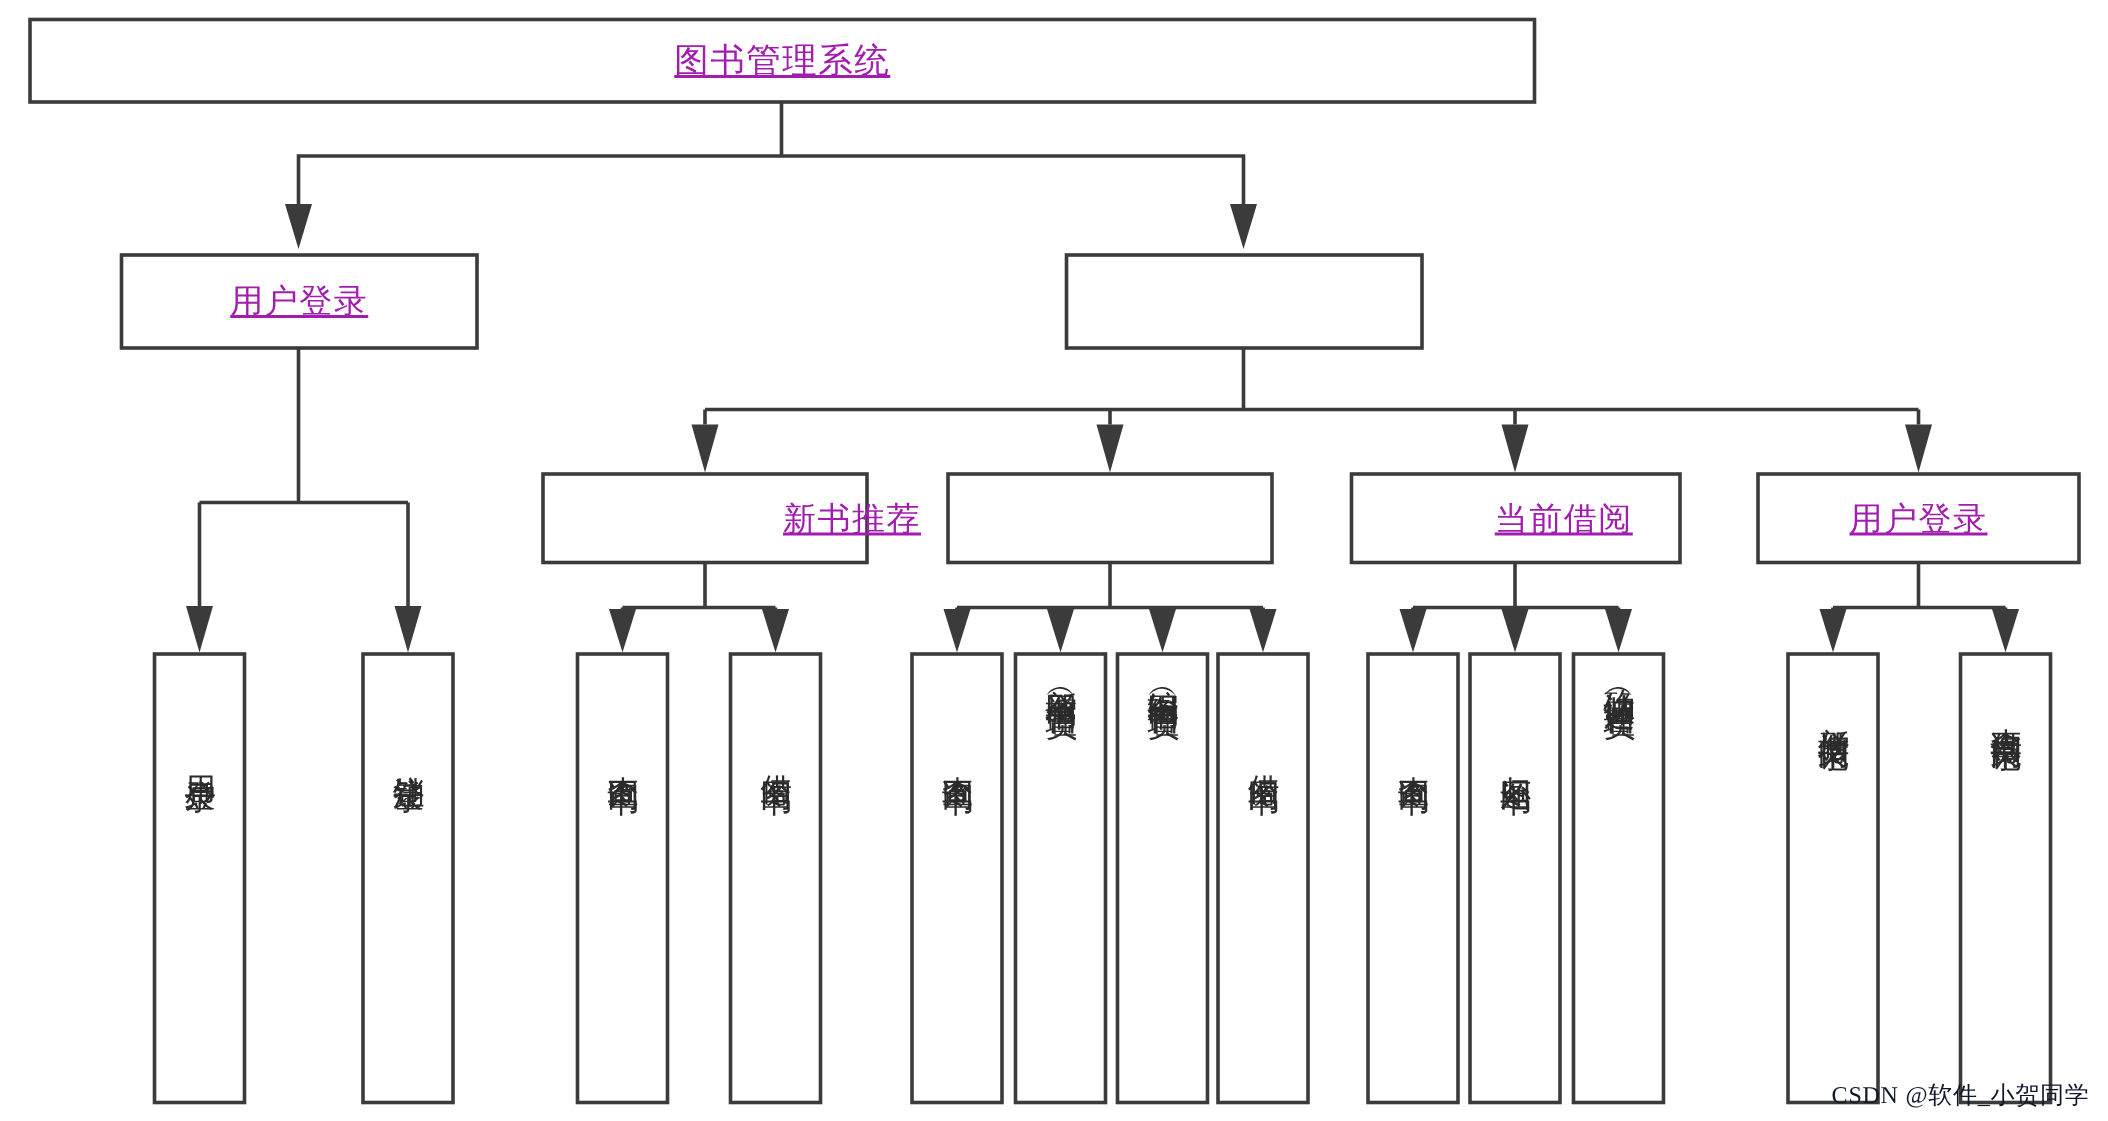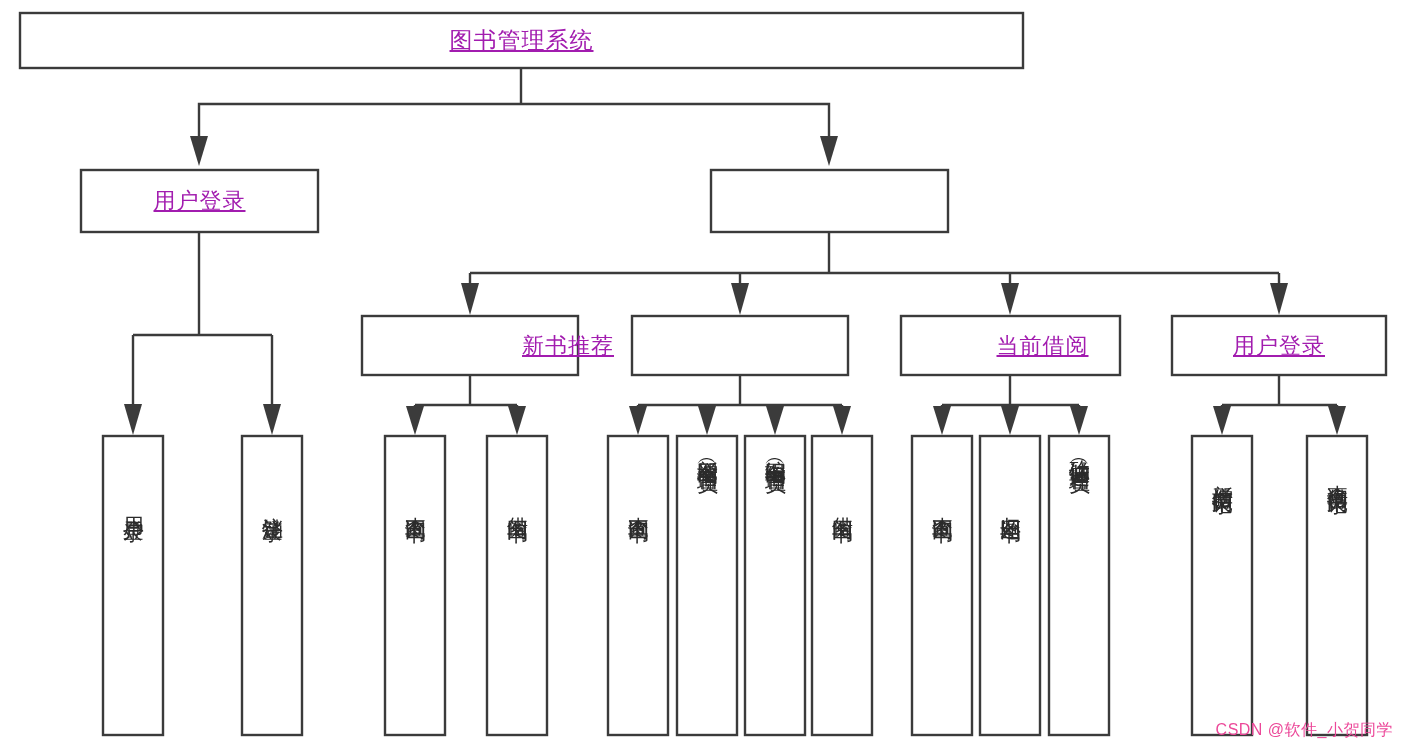--- a/index.html
+++ b/index.html
@@ -72,23 +72,23 @@
     white-space: nowrap;
     text-decoration: underline;
   }
   .root-text {
     font-size: 23px;
   }
   #watermark {
     position: absolute;
     right: 12px;
     bottom: 6px;
-    font-family: Liberation Sans, sans-serif;
+    font-family: Liberation Serif, serif;
     font-size: 16px;
-    color: #ec4899;
+    color: #0f172a;
     letter-spacing: 0.5px;
     white-space: nowrap;
     pointer-events: none;
   }
 </style>
 </head>
 <body>
 
 <div id="diagram-root">
 

